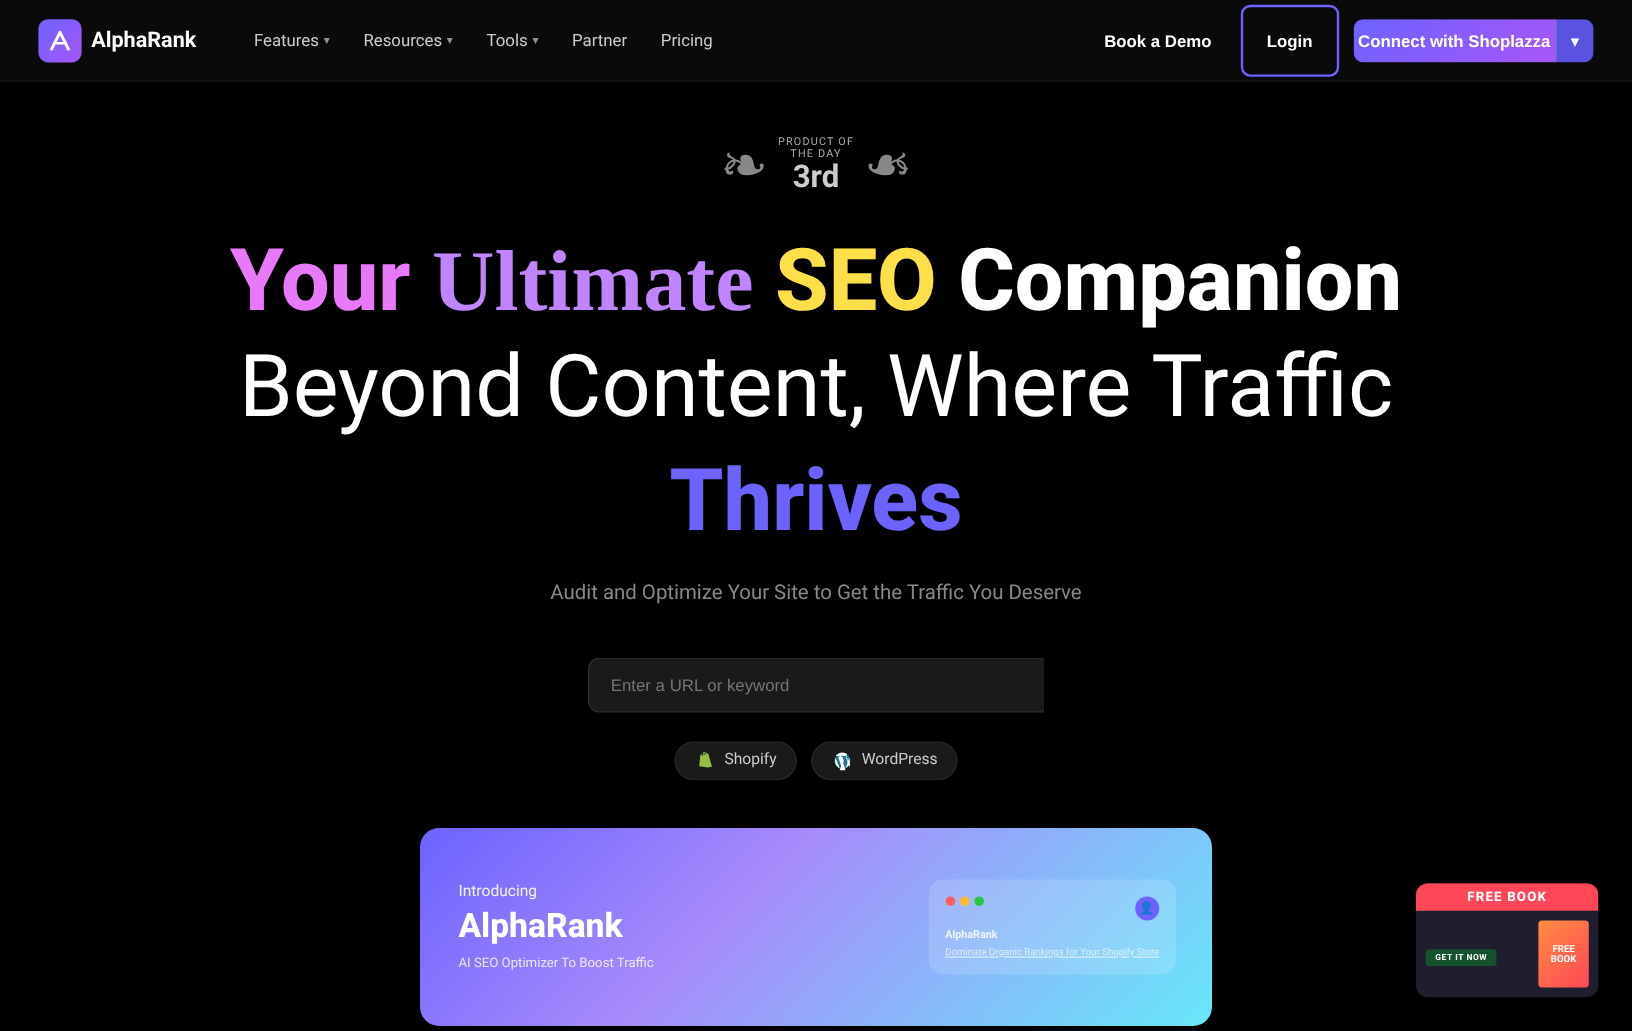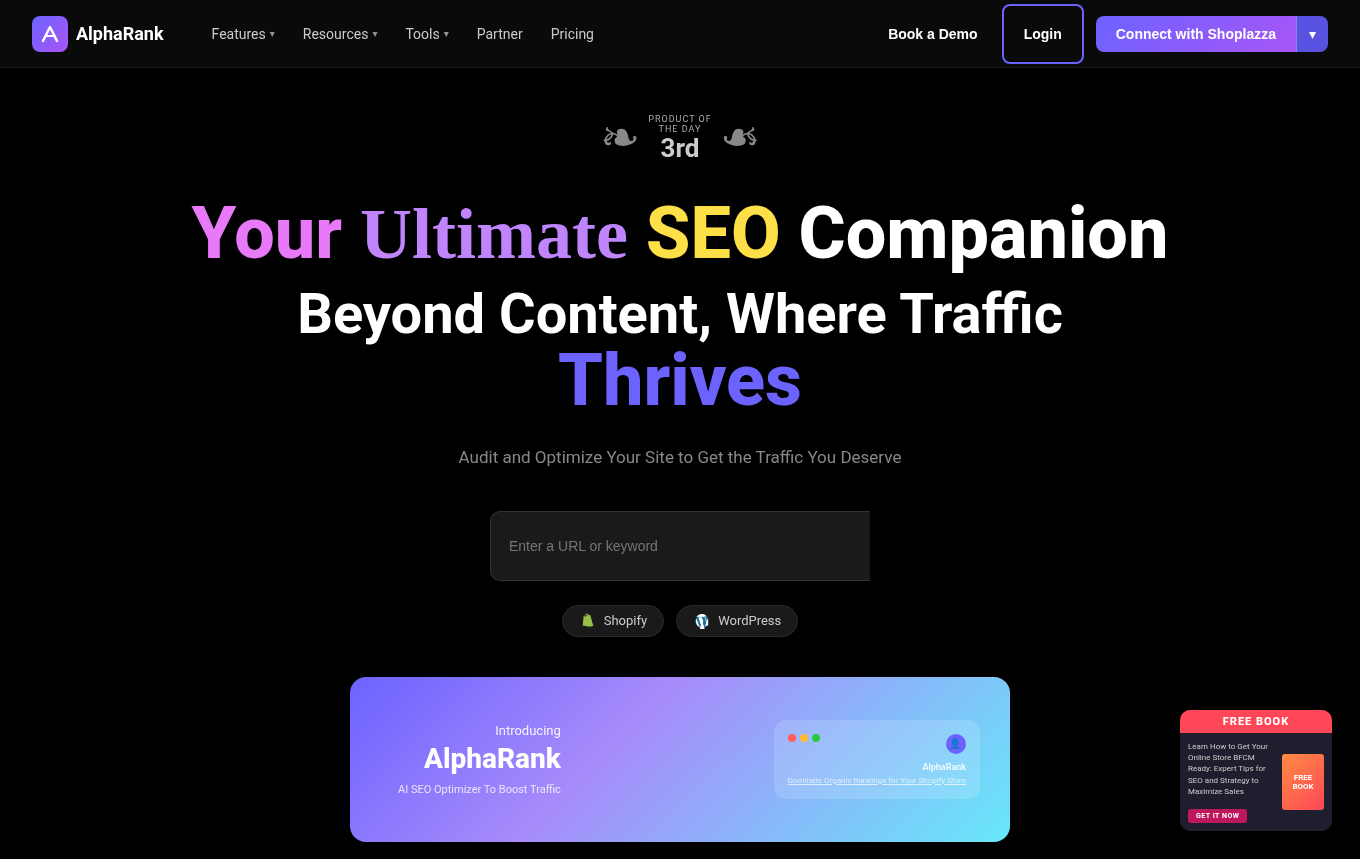--- a/index.html
+++ b/index.html
@@ -111,21 +111,21 @@
       overflow: hidden;
     }
 
     .btn-connect {
       background: linear-gradient(135deg, #6c63ff, #a855f7);
       color: #fff;
       font-size: 14px;
       font-weight: 600;
       cursor: pointer;
       border: none;
-      padding: 10px 20px;
+      padding: 10px 4px;
     }
 
     .btn-connect-chevron {
       background: #5a52e0;
       color: #fff;
       font-size: 14px;
       cursor: pointer;
       border: none;
       border-left: 1px solid rgba(255,255,255,0.3);
       padding: 10px 12px;
@@ -190,25 +190,25 @@
       line-height: 1.05;
       margin-bottom: 12px;
     }
 
     .hero-title-line1 .word-your { color: #e879f9; }
     .hero-title-line1 .word-ultimate { color: #c084fc; font-family: Liberation Serif, serif; }
     .hero-title-line1 .word-seo { color: #fde047; }
     .hero-title-line1 .word-companion { color: #fff; }
 
     .hero-title-line2 {
-      font-size: 56px;
-      font-weight: 700;
+      font-size: 72px;
+      font-weight: 400;
       color: #fff;
       line-height: 1.05;
-      margin-bottom: 0;
+      margin-bottom: 20px;
     }
 
     .hero-title-line3 {
       font-size: 72px;
       font-weight: 800;
       color: #6c63ff;
       line-height: 1.05;
       margin-bottom: 28px;
     }
 
@@ -221,21 +221,21 @@
     .hero-cta {
       display: flex;
       align-items: center;
       justify-content: center;
       gap: 0;
       margin-bottom: 24px;
     }
 
     .cta-input {
       width: 380px;
-      padding: 26px 18px;
+      padding: 14px 18px;
       font-size: 14px;
       background: #1a1a1a;
       border: 1px solid #333;
       border-right: none;
       border-radius: 10px 0 0 10px;
       color: #aaa;
       outline: none;
     }
 
     .cta-button {
@@ -286,22 +286,21 @@
 
     .demo-card {
       border-radius: 16px;
       overflow: hidden;
       background: linear-gradient(135deg, #6c63ff 0%, #a78bfa 40%, #67e8f9 100%);
       min-height: 165px;
       position: relative;
       display: flex;
       align-items: center;
       justify-content: space-between;
-      padding: 30px 30px 30px 48px;
-      text-align: right;
+      padding: 30px 30px 30px 32px;
     }
 
     .demo-card-text h2 {
       font-size: 28px;
       font-weight: 800;
       color: #fff;
       margin-bottom: 8px;
     }
 
     .demo-card-text p {
@@ -394,21 +393,21 @@
     }
 
     .free-book-title {
       font-size: 8px;
       color: #ccc;
       line-height: 1.4;
       margin-bottom: 6px;
     }
 
     .free-book-cta {
-      background: #be185d;
+      background: #14532d;
       color: #fff;
       font-size: 7px;
       font-weight: 700;
       padding: 3px 8px;
       border-radius: 3px;
       display: inline-block;
       text-transform: uppercase;
       letter-spacing: 0.5px;
     }
 
@@ -545,20 +544,19 @@
       <div class="demo-window-title">AlphaRank</div>
       <div class="demo-window-subtitle">Dominate Organic Rankings for Your Shopify Store</div>
     </div>
   </div>
 </div>
 
 <div class="free-book-widget">
   <div class="free-book-header">FREE BOOK</div>
   <div class="free-book-body">
     <div class="free-book-text">
-      <div class="free-book-title">Learn How to Get Your Online Store BFCM Ready: Expert Tips for SEO and Strategy to Maximize Sales</div>
       <div class="free-book-cta">GET IT NOW</div>
     </div>
     <div class="free-book-cover">
       <span>FREE BOOK</span>
     </div>
   </div>
 </div>
 
 </body></html>

